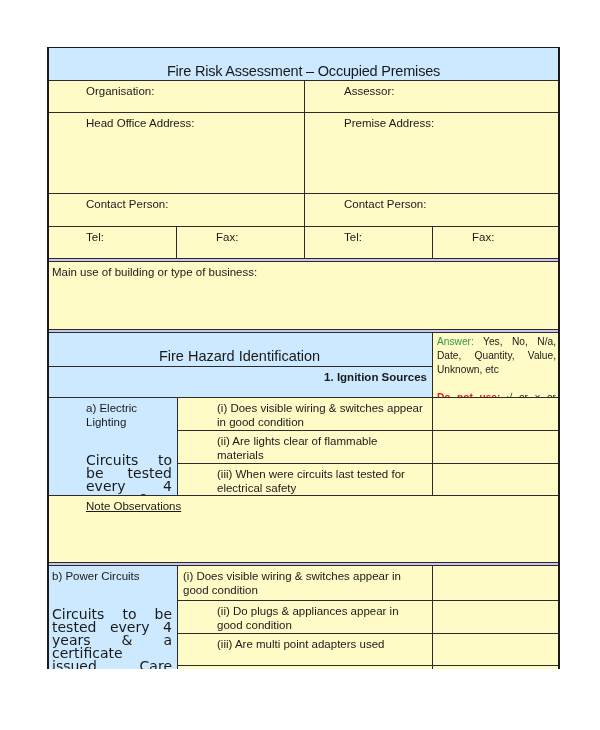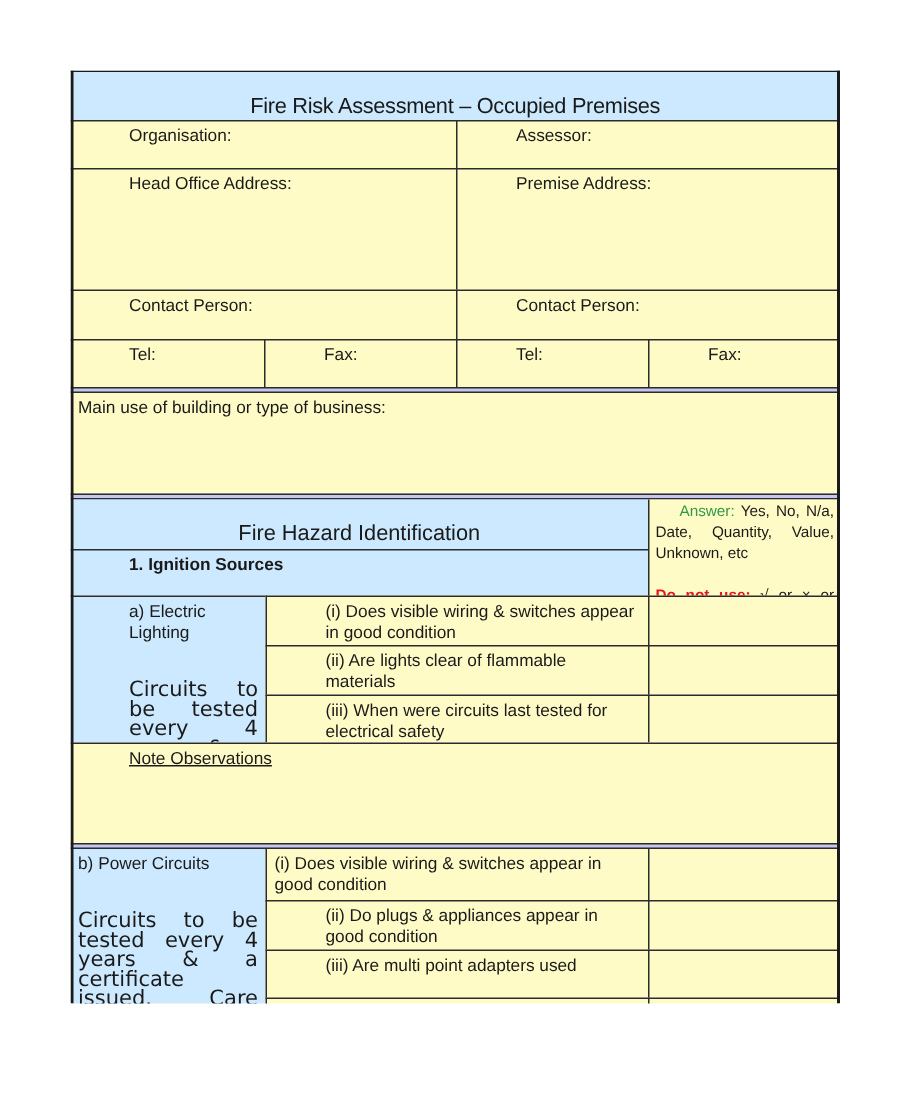--- a/index.html
+++ b/index.html
@@ -15,24 +15,24 @@
       position:absolute; box-sizing:border-box; font-size:11.5px; line-height:14px;
       padding:3px 5px;
     }
     .y { background:#fffbc6; }
     .b { background:#cce9ff; }
     .bt { border-top:1px solid #2b2b2b;padding-left:39px; }
     .bl { border-left:1px solid #2b2b2b; }
     .title { text-align:center; font-size:14.5px; padding-top:17px; letter-spacing:-0.2px; }
     .sep { position:absolute; left:0; width:513px; height:4px; background:#c7c6ee; border-top:1px solid #2b2b2b; border-bottom:1px solid #2b2b2b; box-sizing:border-box; }
     .hz-title { text-align:center; font-size:14.5px; padding-top:16px; }
-    .bold { font-weight:bold; }
+    .bold { font-weight:bold;text-align:right; }
     .note { font-family: "DejaVu Sans", sans-serif; font-size:14px; line-height:13px; font-style:normal; margin-top:25px; text-align:justify; }
     .legend { font-size:10.2px; line-height:14px; padding:2px 4px; text-align:justify; }
-    .green { color:#2e9a4a;margin-left:16px; }
+    .green { color:#2e9a4a; }
     .red { color:#e8141c; font-weight:bold; }
     .u { text-decoration:underline; }
     .outer { position:absolute; left:0; top:0; width:513px; height:622px; box-sizing:border-box; border-left:2px solid #1a1a1a; border-right:2px solid #1a1a1a; border-top:1px solid #1a1a1a; pointer-events:none; }
   </style>
 </head>
 <body>
 
 <div class="page">
 
   <div class="cell b title" style="left:0;top:0;width:513px;height:33px;">Fire Risk Assessment – Occupied Premises</div>

